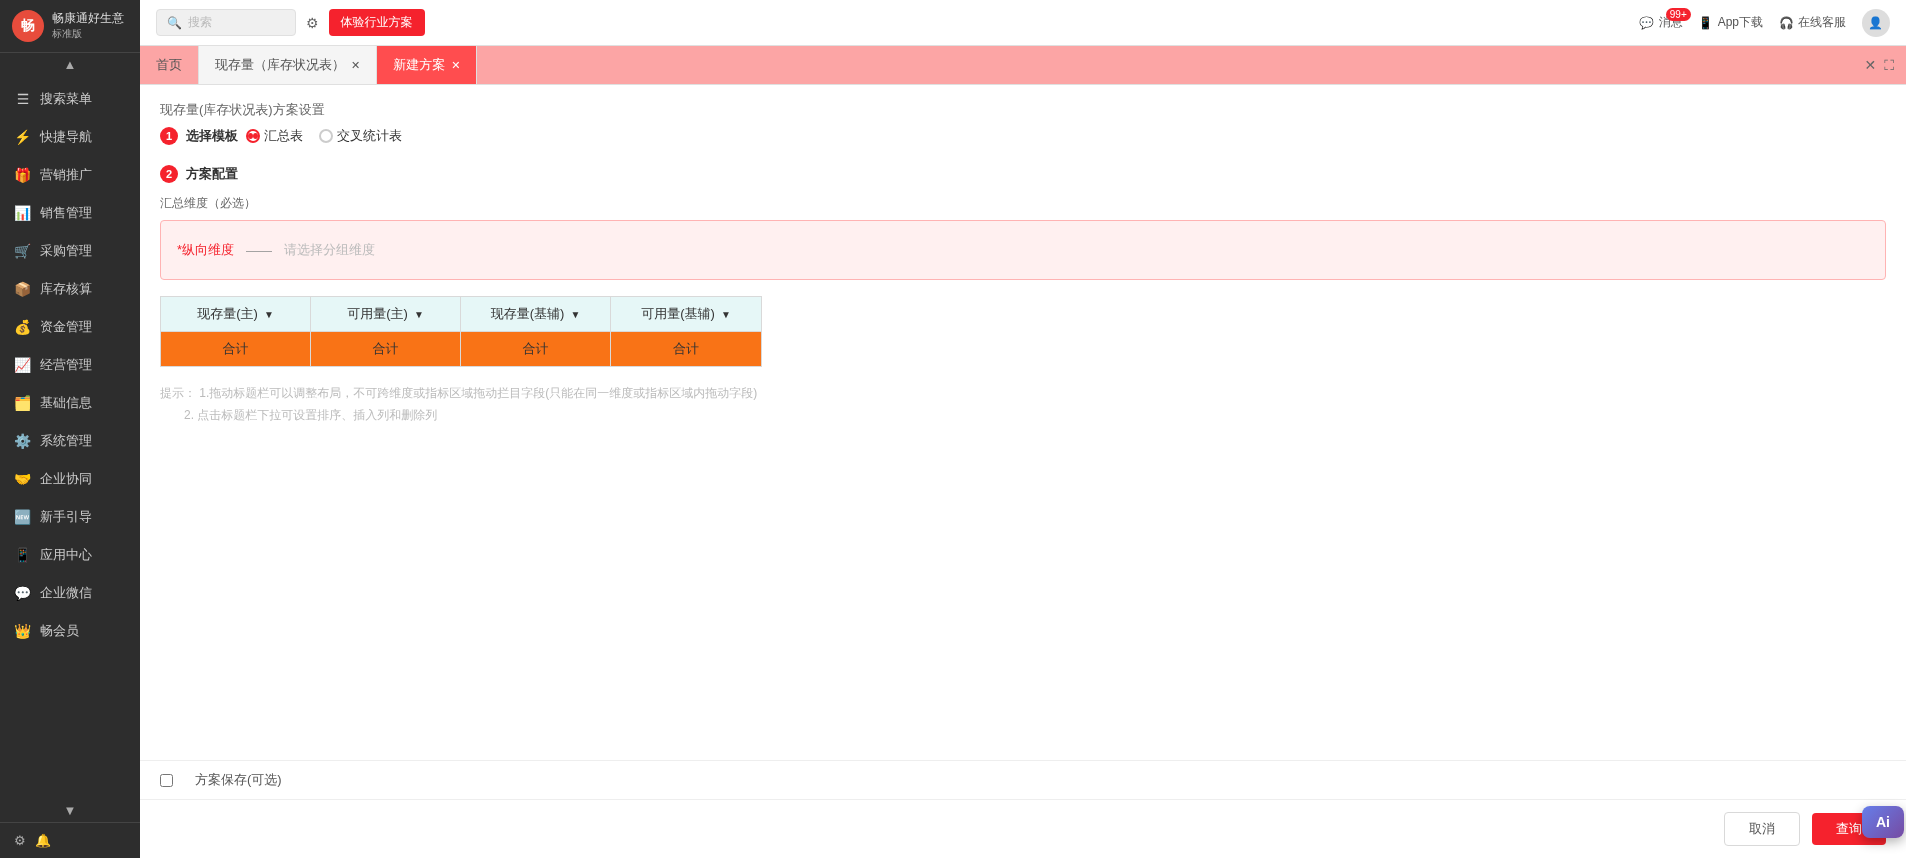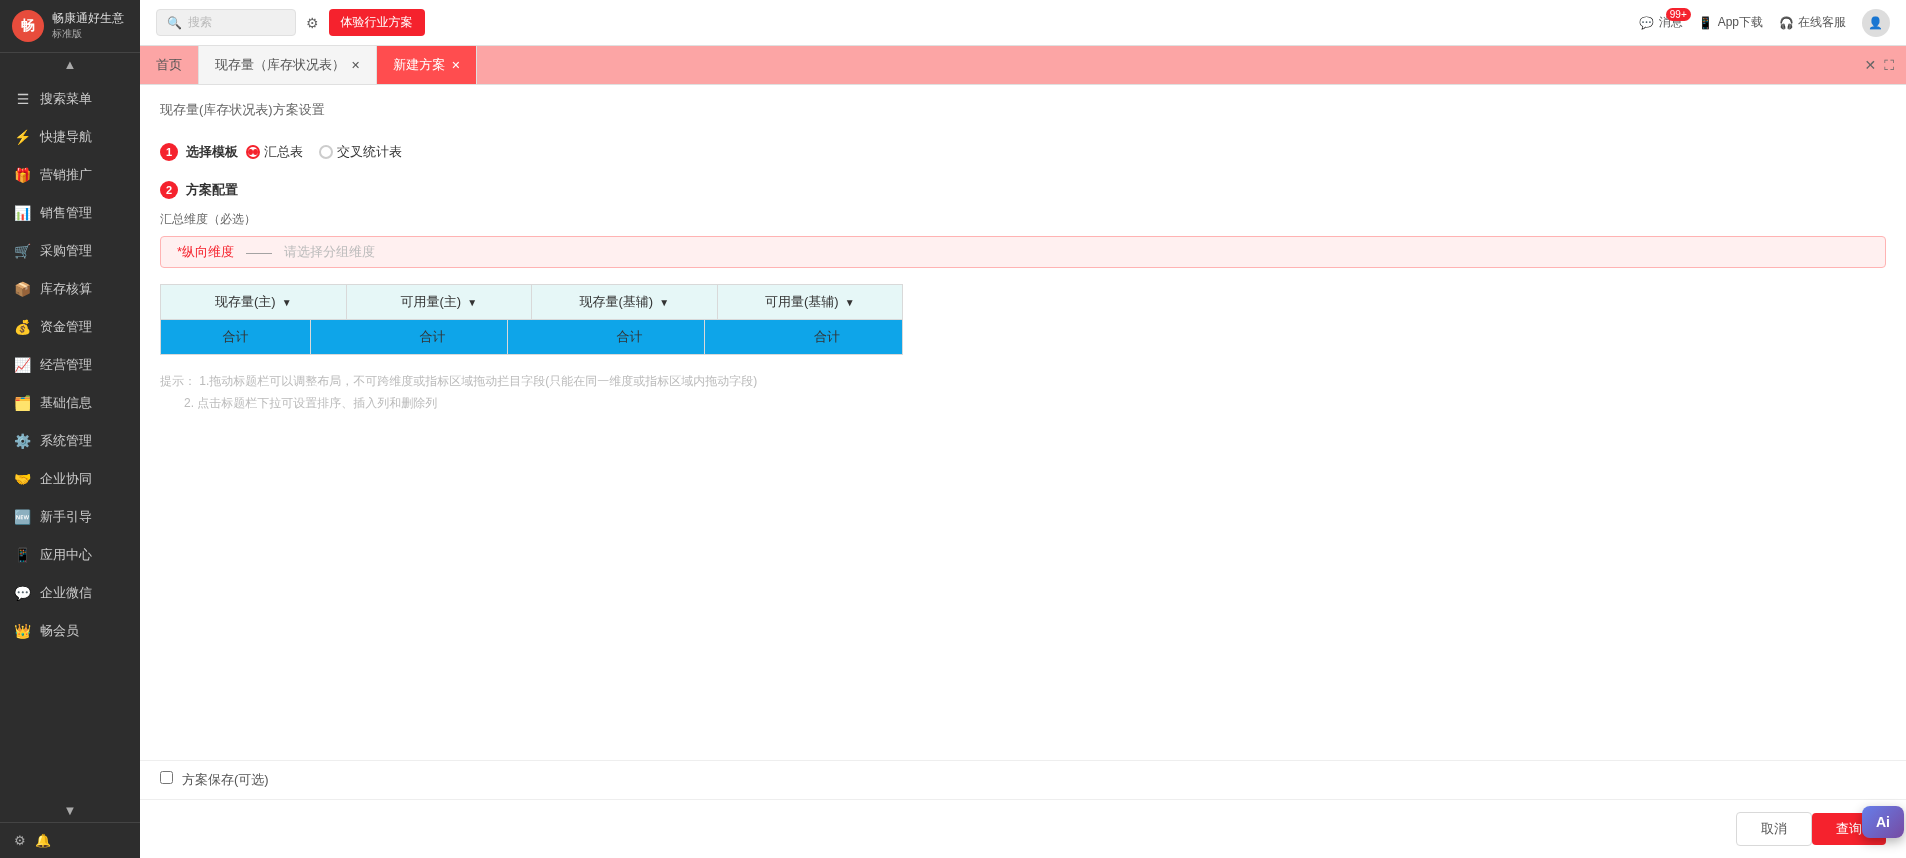--- a/index.html
+++ b/index.html
@@ -121,21 +121,21 @@
     .tabs-controls { margin-left: auto; display: flex; align-items: center; padding-right: 12px; gap: 8px; }
     .tabs-ctrl-btn { font-size: 14px; color: #666; cursor: pointer; background: none; border: none; }
 
     
     .content {
       flex: 1;
       overflow-y: auto;
       background: #fff;
       padding: 16px 20px;
     }
-    .page-title { font-size: 13px; color: #666; margin-bottom: 24px; }
+    .page-title { font-size: 13px; color: #666; margin-bottom: 8px; }
 
     
     .step-section { margin-bottom: 20px; }
     .step-header {
       display: flex; align-items: center; gap: 8px;
       margin-bottom: 12px;
     }
     .step-num {
       background: #f5222d;
       color: white;
@@ -161,21 +161,21 @@
       background: #f5222d;
     }
 
     .section-subtitle { font-size: 12px; color: #666; margin-bottom: 8px; }
 
     
     .dimension-area {
       background: #fff0f0;
       border: 1px solid #ffb3b3;
       border-radius: 4px;
-      padding: 6px 16px;
+      padding: 20px 16px;
       margin-bottom: 16px;
       display: flex; align-items: center; gap: 12px;
     }
     .dim-label { color: #f5222d; font-size: 13px; }
     .dim-line { color: #999; font-size: 13px; }
     .dim-placeholder { color: #bbb; font-size: 13px; }
 
     
     .indicators-row { display: flex; align-items: center; gap: 8px; font-size: 12px; color: #555; margin-bottom: 12px; }
     .indicator-box {
@@ -183,43 +183,43 @@
       border-radius: 3px;
       display: inline-block;
     }
     .indicator-box.draggable { background: #b7e4f7; border: 1px solid #91d5ff; }
     .indicator-box.no-drag { background: #e8e8e8; border: 1px solid #ccc; }
 
     
     .stats-label { color: #52c41a; font-size: 13px; margin-bottom: 8px; }
     .table-wrapper { border: 1px solid #d9d9d9; display: inline-block; }
     .table-head-row { display: flex; background: #e6f7f7; }
-    .table-body-row { display: flex; background: #0ea5e9; gap: 47px; }
+    .table-body-row { display: flex; background: #f97316; }
     .table-cell {
       flex: 1;
       width: 150px;
       min-width: 150px;
       padding: 8px 10px;
       text-align: center;
       border-right: 1px solid #d9d9d9;
       font-size: 13px;
       display: flex; align-items: center; justify-content: center; gap: 6px;
     }
     .table-cell:last-child { border-right: none; }
     .table-body-row { border-top: 1px solid #d9d9d9; }
 
     
     .tips-section { margin-top: 16px; color: #bbb; font-size: 12px; line-height: 1.8; }
 
     
     .footer-save { display: flex; align-items: center; gap: 8px; padding: 10px 20px; border-top: 1px solid #eee; background: #fff; }
-    .footer-save label { font-size: 13px; color: #555; display: flex; align-items: flex-start; gap: 9px; cursor: pointer; }
+    .footer-save label { font-size: 13px; color: #555; display: flex; align-items: center; gap: 22px; cursor: pointer; }
     .footer-actions {
       display: flex; align-items: center; justify-content: flex-end;
-      padding: 12px 20px;
+      gap: 12px; padding: 12px 20px;
       background: #fff;
       border-top: 1px solid #eee;
       flex-shrink: 0;
     }
     .btn-cancel {
       padding: 7px 24px; border: 1px solid #d9d9d9; background: #fff;
       border-radius: 4px; font-size: 13px; cursor: pointer; color: #555;
     }
     .btn-query {
       padding: 7px 24px; border: none; background: #f5222d;

